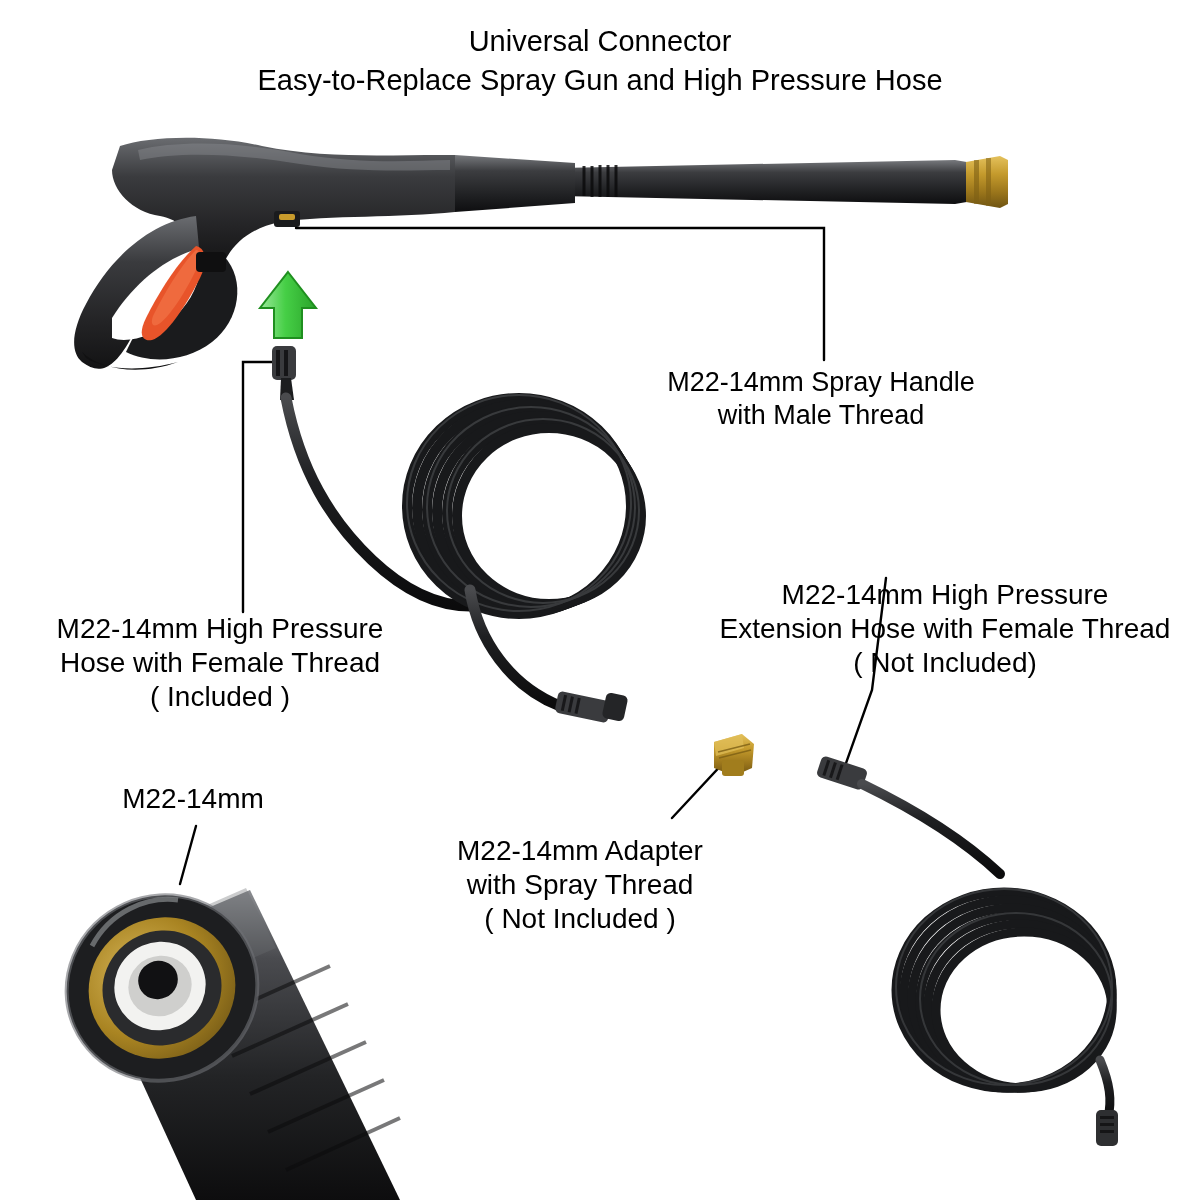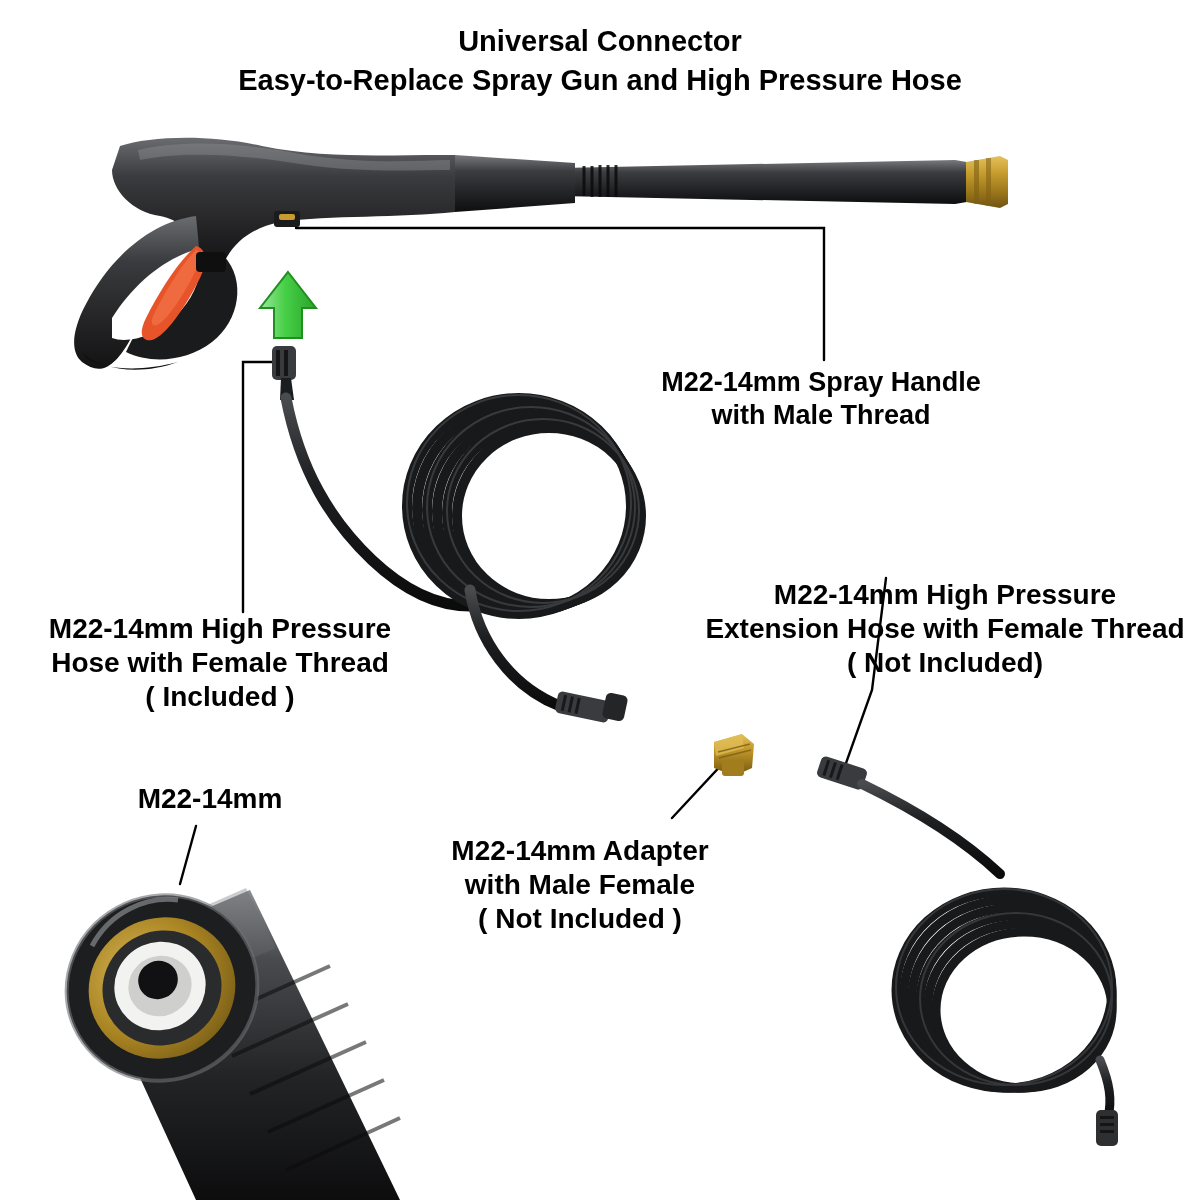--- a/index.html
+++ b/index.html
@@ -22,21 +22,21 @@
   }
   .art {
     position: absolute;
     left: 0;
     top: 0;
     width: 1200px;
     height: 1200px;
   }
   .label {
     position: absolute;
-    font-weight: bold;
+    font-weight: normal;
     line-height: 1.22;
     text-align: center;
     white-space: pre-line;
     color: #000000;
   }
   #title {
     left: 0;
     top: 22px;
     width: 1200px;
     font-size: 29px;
@@ -60,21 +60,21 @@
     width: 510px;
     font-size: 28px;
   }
   #label-adapter {
     left: 400px;
     top: 834px;
     width: 360px;
     font-size: 28px;
   }
   #label-m22 {
-    left: 60px;
+    left: 43px;
     top: 782px;
     width: 300px;
     font-size: 28px;
   }
 </style>
 </head>
 <body>
 
 <div id="stage">
 
@@ -301,17 +301,17 @@
 
   <div class="label" id="label-handle">M22-14mm Spray Handle
 with Male Thread</div>
   <div class="label" id="label-hose-female">M22-14mm High Pressure
 Hose with Female Thread
 ( Included )</div>
   <div class="label" id="label-ext-hose">M22-14mm High Pressure
 Extension Hose with Female Thread
 ( Not Included)</div>
   <div class="label" id="label-adapter">M22-14mm Adapter
-with Male Female
+with Spray Thread
 ( Not Included )</div>
   <div class="label" id="label-m22">M22-14mm</div>
 
 </div>
 
 </body></html>

